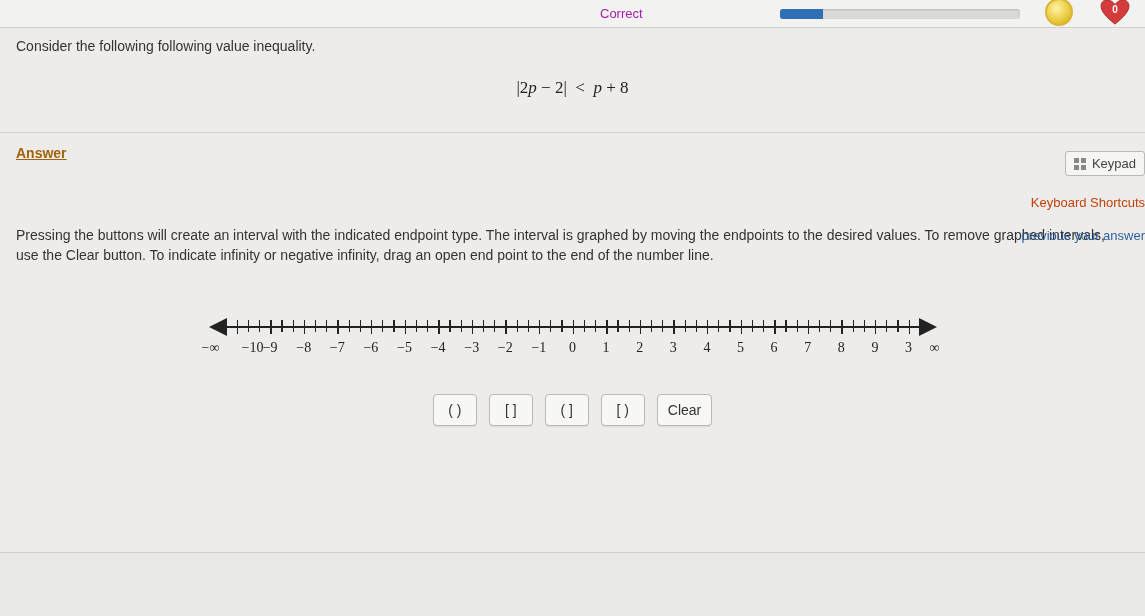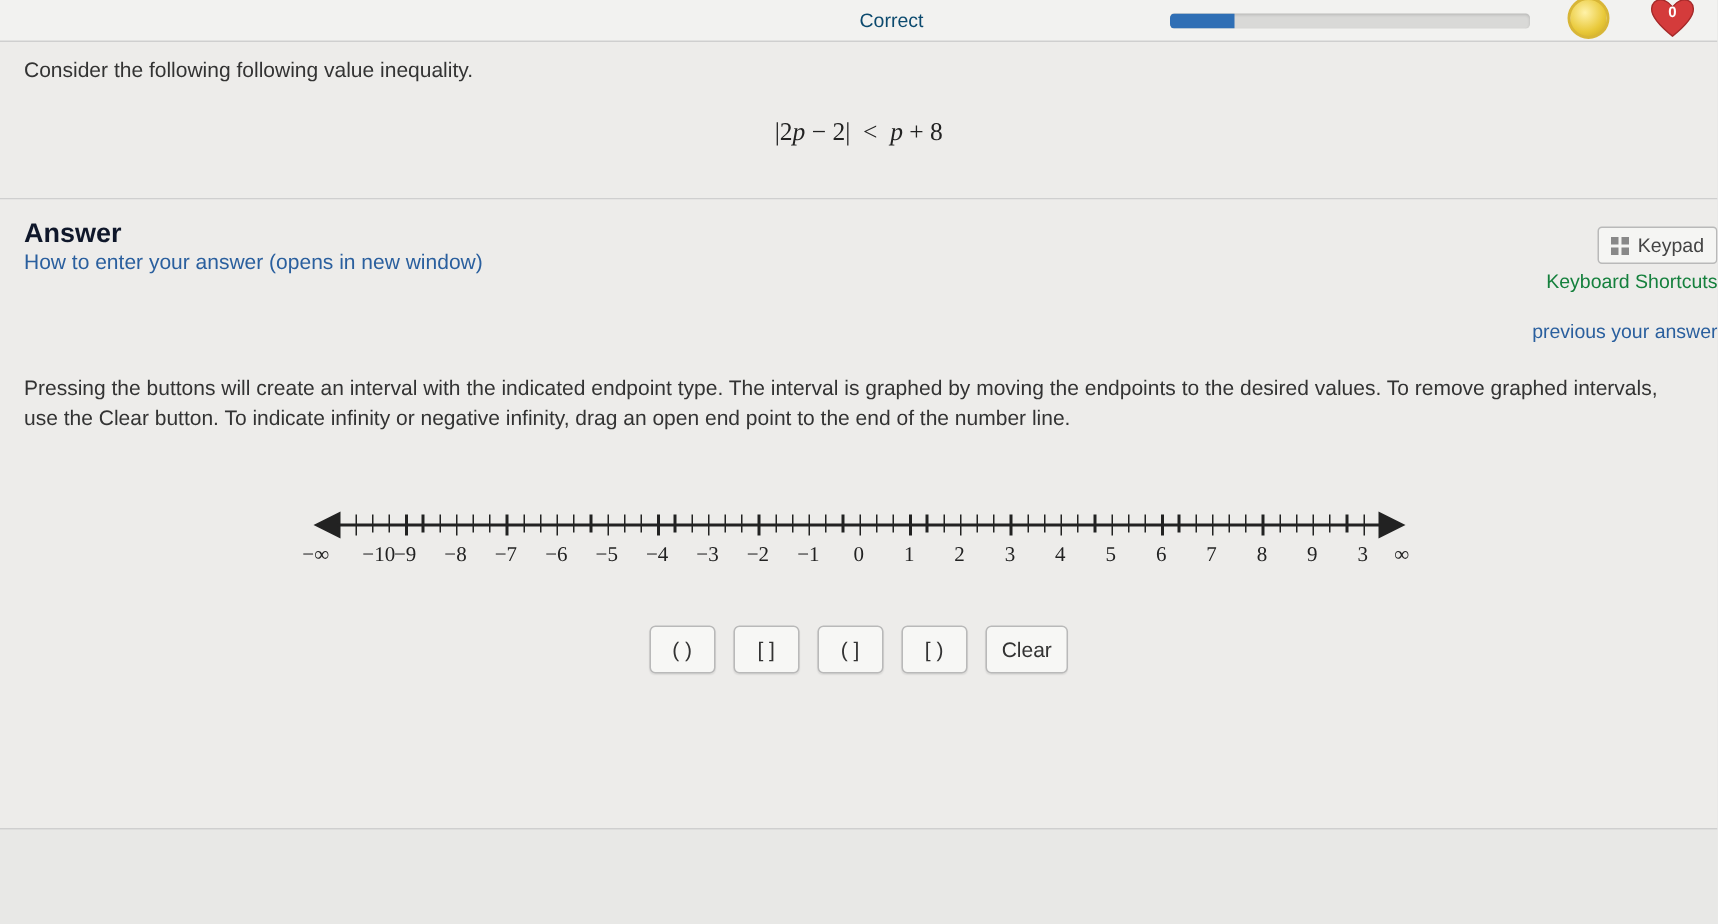--- a/index.html
+++ b/index.html
@@ -14,23 +14,23 @@
   .topbar {
     height: 28px;
     display: flex;
     align-items: center;
     border-bottom: 1px solid #cfcfcf;
     background: #f2f2f0;
     position: relative;
   }
   .correct-label {
     position: absolute;
-    left: 573px;
-    font-size: 13px;
-    color: #0c4a6e;
+    left: 600px;
+    font-size: 13px;
+    color: #a21caf;
   }
   .progress-wrap {
     position: absolute;
     left: 780px;
     width: 240px;
     height: 10px;
     background: #d9d9d7;
     border-radius: 3px;
     overflow: hidden;
     box-shadow: inset 0 1px 2px rgba(0,0,0,0.15);
@@ -90,23 +90,24 @@
   .step-line b { color: #333; }
 
   .answer-block {
     padding: 12px 16px 8px;
     background: #edecea;
     position: relative;
     border-bottom: 1px solid #cfcfcf;
     min-height: 420px;
   }
   .answer-header {
-    font-size: 18px;
+    font-size: 14px;
     font-weight: bold;
-    color: #0f172a;
+    color: #a16207;
+    text-decoration: underline;
   }
   .how-link {
     font-size: 14px;
     color: #2a5f9e;
     cursor: pointer;
   }
   .right-tools {
     position: absolute;
     right: 0;
     top: 18px;
@@ -119,23 +120,23 @@
     gap: 6px;
     border: 1px solid #b9b9b9;
     background: #f5f5f3;
     padding: 4px 8px;
     border-radius: 3px;
     font-size: 13px;
     color: #444;
     cursor: pointer;
   }
   .kbs-link {
-    color: #15803d;
+    color: #c2410c;
     display: block;
-    margin-top: 4px;
+    margin-top: 19px;
     font-size: 13px;
     cursor: pointer;
   }
   .prev-link {
     color: #2a5f9e;
     display: block;
     margin-top: 18px;
     font-size: 13px;
     cursor: pointer;
   }
@@ -247,21 +248,20 @@
 
 <div class="question-block">
   <div class="q-text">Consider the following following value inequality.</div>
   <div class="equation">
     |2<span class="var">p</span> − 2| &nbsp;&lt;&nbsp; <span class="var">p</span> + 8
   </div>
 </div>
 
 <div class="answer-block">
   <div class="answer-header">Answer</div>
-  <span class="how-link">How to enter your answer (opens in new window)</span>
 
   <div class="right-tools">
     <span class="keypad-btn">
       <span class="grid-icon"></span>
       <span>Keypad</span>
     </span>
     <span class="kbs-link">Keyboard Shortcuts</span>
     <span class="prev-link">previous your answer</span>
   </div>
 

